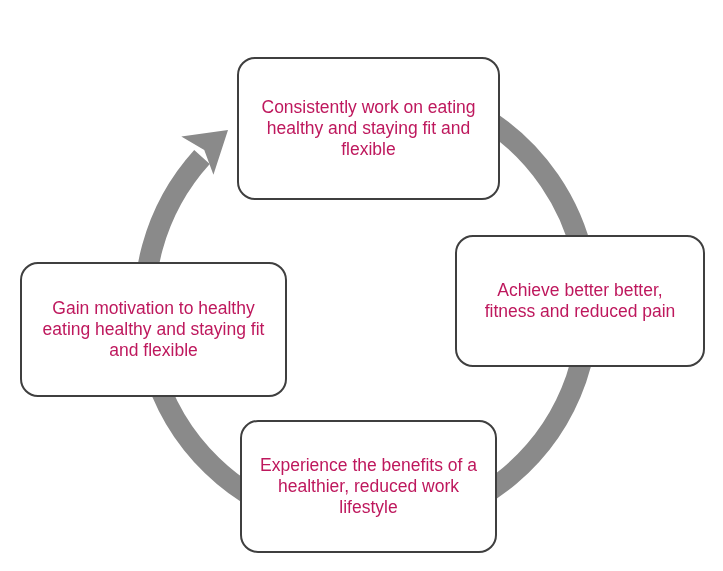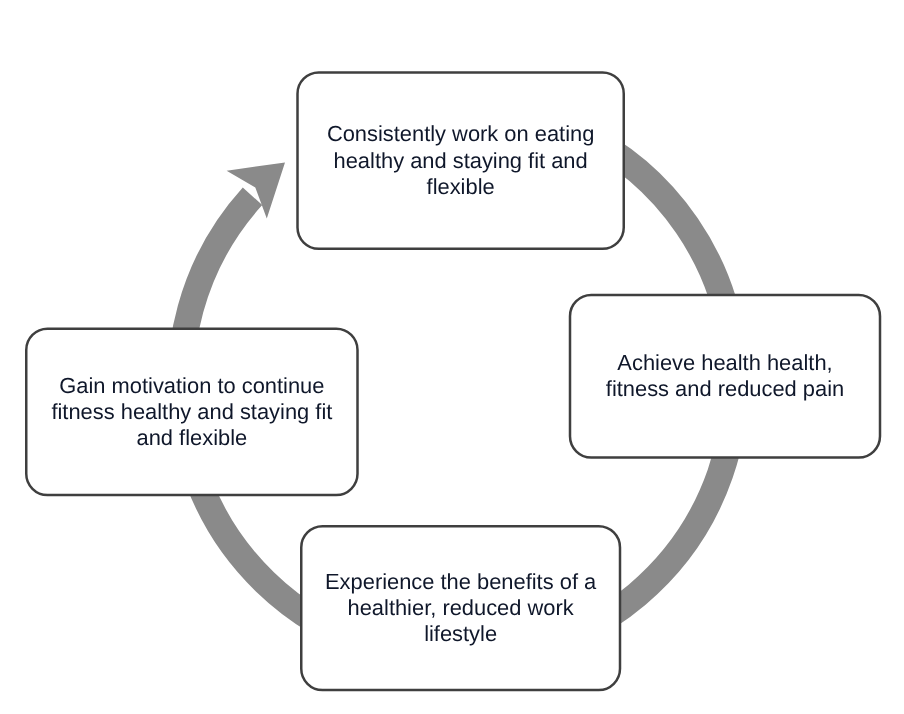--- a/index.html
+++ b/index.html
@@ -26,21 +26,21 @@
     position: absolute;
     box-sizing: border-box;
     background: #ffffff;
     border: 2px solid #3f3f3f;
     border-radius: 18px;
     display: flex;
     align-items: center;
     justify-content: center;
     text-align: center;
     padding: 0 14px;
-    color: #0f172a;
+    color: #be185d;
     font-size: 17.5px;
     line-height: 21px;
   }
   .node-top    { left: 237px; top:  57px; width: 263px; height: 143px; }
   .node-right  { left: 455px; top: 235px; width: 250px; height: 132px; }
   .node-bottom { left: 240px; top: 420px; width: 257px; height: 133px; }
   .node-left   { left:  20px; top: 262px; width: 267px; height: 135px; }
   .node span { display: block; }
 </style>
 </head>
@@ -51,24 +51,24 @@
   <svg class="ring" viewBox="0 0 723 571" xmlns="http://www.w3.org/2000/svg">
     <path d="M 247 119 A 222 222 0 1 1 202 157" fill="none" stroke-width="21" stroke="#8a8a8a"></path>
     <polygon points="0,0 -40,-25 -31,0 -40,25" transform="translate(228 130) rotate(-40)" fill="#8a8a8a"></polygon>
   </svg>
 
   <div class="node node-top">
     <span>Consistently work on eating healthy and staying fit and flexible</span>
   </div>
 
   <div class="node node-right">
-    <span>Achieve health health, fitness and reduced pain</span>
+    <span>Achieve better better, fitness and reduced pain</span>
   </div>
 
   <div class="node node-bottom">
     <span>Experience the benefits of a healthier, reduced work lifestyle</span>
   </div>
 
   <div class="node node-left">
-    <span>Gain motivation to continue fitness healthy and staying fit and flexible</span>
+    <span>Gain motivation to healthy eating healthy and staying fit and flexible</span>
   </div>
 
 </div>
 
 </body></html>

